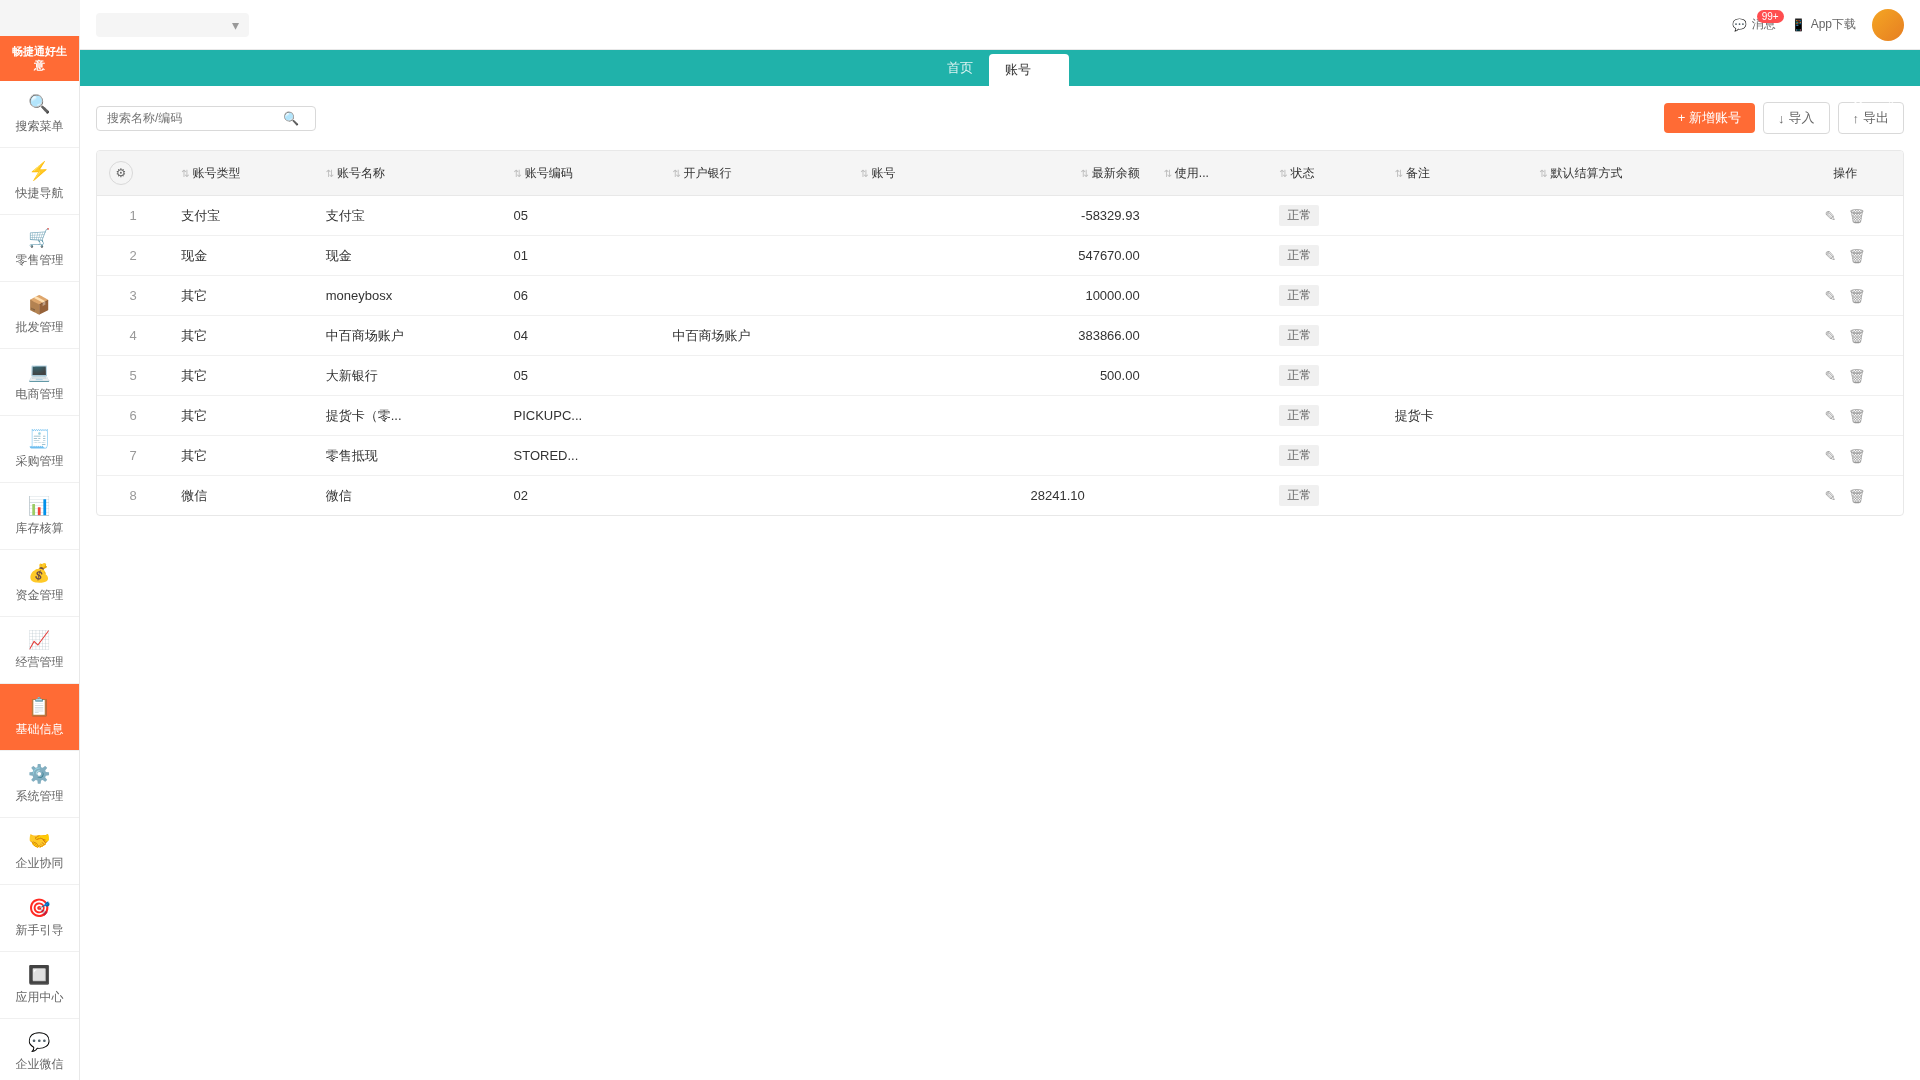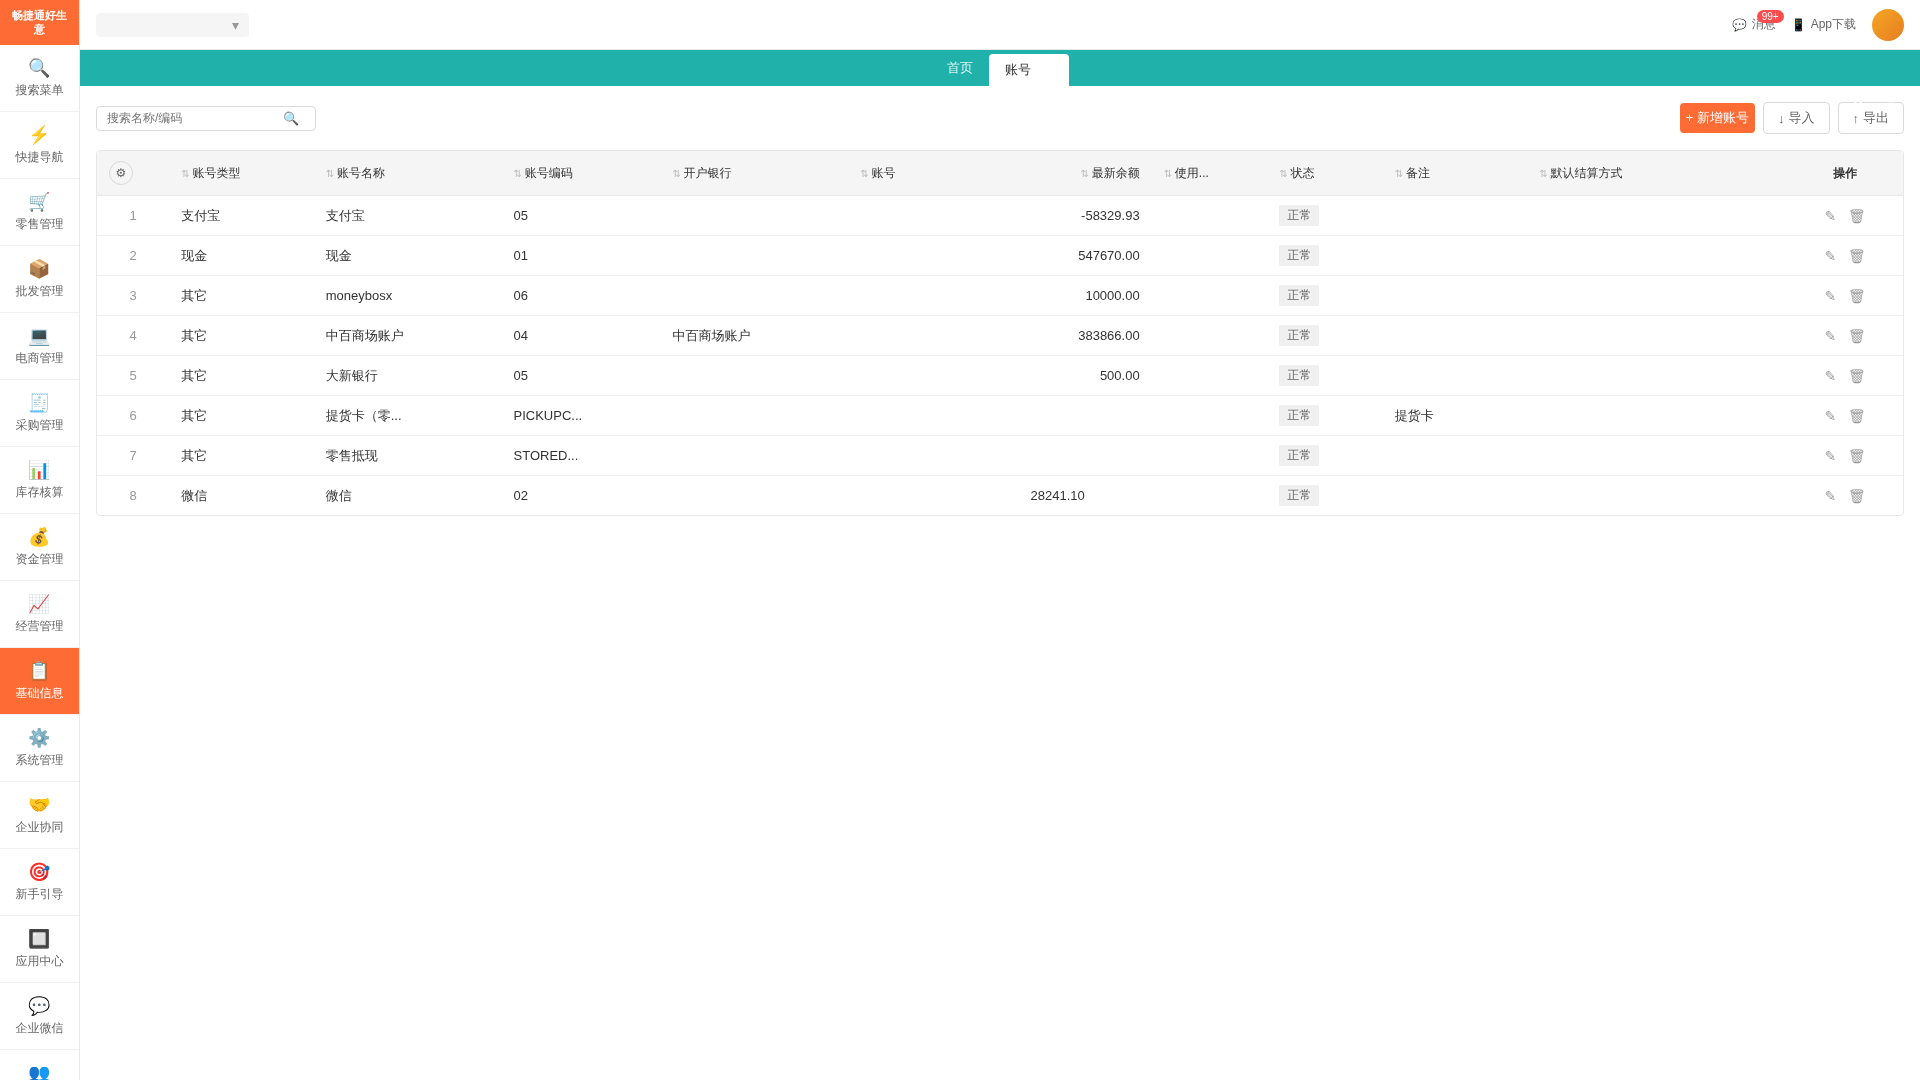--- a/index.html
+++ b/index.html
@@ -1,19 +1,19 @@
 <!DOCTYPE html>
 <html><head>
   <meta charset="utf-8">
   <style>
     * { margin: 0; padding: 0; box-sizing: border-box; }
     body { font-family: "Microsoft YaHei", "PingFang SC", sans-serif; font-size: 13px; background: #f5f5f5; display: flex; height: 1080px; width: 1920px; overflow: hidden; }
 
     
-    .sidebar { width: 80px; background: #fff; display: flex; flex-direction: column; border-right: 1px solid #e8e8e8; flex-shrink: 0; }
+    .sidebar { width: 80px; background: #fff; display: flex; flex-direction: column; border-right: 1px solid #e8e8e8; flex-shrink: 0; margin-top: 36px; }
     .sidebar-logo { height: 50px; background: #ff6b35; display: flex; align-items: center; justify-content: center; padding: 8px; }
     .logo-text { color: #fff; font-size: 11px; font-weight: bold; text-align: center; line-height: 1.3; }
     .sidebar-item { padding: 12px 8px; text-align: center; cursor: pointer; color: #666; font-size: 12px; border-bottom: 1px solid #f0f0f0; transition: background 0.2s; }
     .sidebar-item.active { background: #ff6b35; color: #fff; }
     .sidebar-item .icon { font-size: 18px; display: block; margin-bottom: 3px; }
 
     
     .main { flex: 1; display: flex; flex-direction: column; overflow: hidden; }
 
     
@@ -36,21 +36,21 @@
     .tabbar-icon-btn { width: 28px; height: 28px; display: flex; align-items: center; justify-content: center; color: rgba(255,255,255,0.9); cursor: pointer; font-size: 14px; }
 
     
     .content { flex: 1; background: #fff; padding: 16px; overflow: auto; }
 
     
     .toolbar { display: flex; align-items: center; justify-content: space-between; margin-bottom: 16px; }
     .search-box { display: flex; align-items: center; border: 1px solid #d9d9d9; border-radius: 4px; padding: 4px 10px; gap: 6px; width: 220px; }
     .search-box input { border: none; outline: none; font-size: 12px; color: #333; width: 100%; }
     .toolbar-right { display: flex; align-items: center; gap: 8px; }
-    .btn-primary { background: #ff6b35; color: #fff; border: none; border-radius: 4px; padding: 6px 6px; cursor: pointer; font-size: 13px; display: flex; align-items: center; gap: 4px; }
+    .btn-primary { background: #ff6b35; color: #fff; border: none; border-radius: 4px; padding: 6px 14px; cursor: pointer; font-size: 13px; display: flex; align-items: center; gap: 4px; }
     .btn-secondary { background: #fff; color: #666; border: 1px solid #d9d9d9; border-radius: 4px; padding: 6px 14px; cursor: pointer; font-size: 13px; display: flex; align-items: center; gap: 4px; }
 
     
     .table-wrapper { border: 1px solid #e8e8e8; border-radius: 4px; overflow: hidden; }
     table { width: 100%; border-collapse: collapse; }
     thead tr { background: #f5f5f5; }
     th { padding: 10px 12px; text-align: left; font-weight: 500; color: #333; font-size: 12px; border-bottom: 1px solid #e8e8e8; white-space: nowrap; }
     th .sort-icon { color: #bbb; font-size: 10px; }
     td { padding: 9px 12px; color: #333; font-size: 13px; border-bottom: 1px solid #f0f0f0; }
     tr:last-child td { border-bottom: none; }
@@ -182,21 +182,21 @@
             </th>
             <th style="width:80px;">
               <span class="sort-icon">⇅ </span>状态
             </th>
             <th style="width:100px;">
               <span class="sort-icon">⇅ </span>备注
             </th>
             <th style="width:180px;">
               <span class="sort-icon">⇅ </span>默认结算方式
             </th>
-            <th style="width:80px;text-align:center;font-weight:bold;">操作</th>
+            <th style="width:80px;text-align:center;">操作</th>
           </tr>
         </thead>
         <tbody id="table-body">
             <tr>
     <td style="color:#999;text-align:center;">1</td>
     <td>支付宝</td>
     <td>支付宝</td>
     <td>05</td>
     <td></td>
     <td></td>

